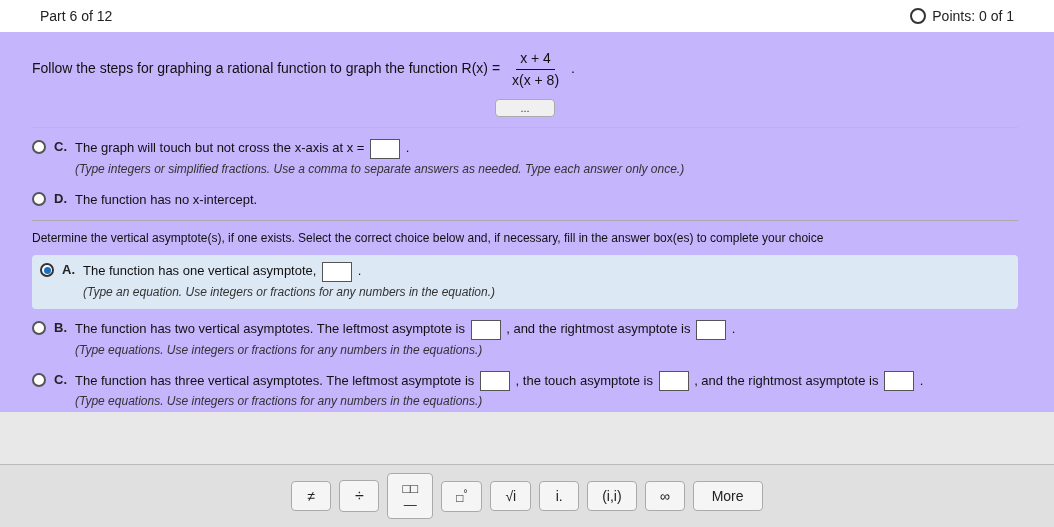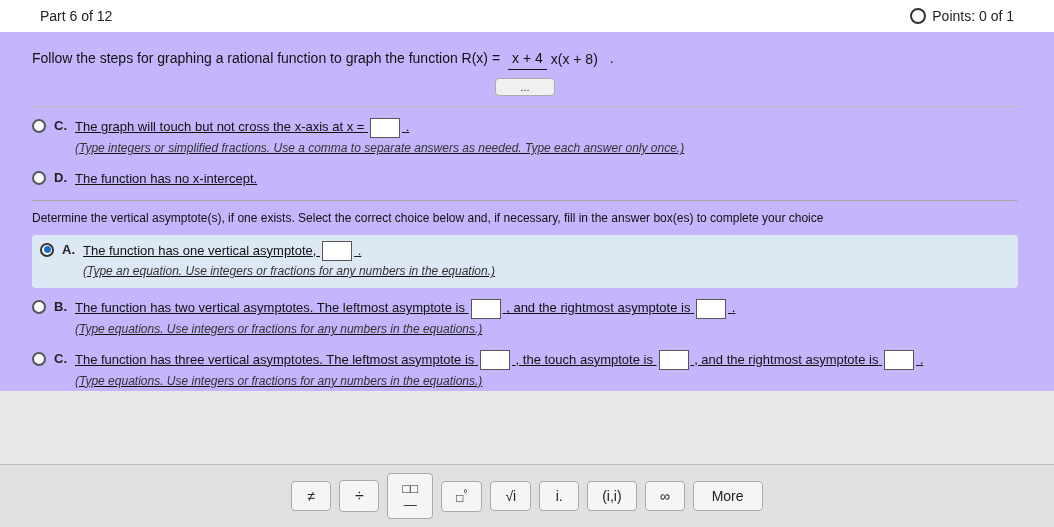--- a/index.html
+++ b/index.html
@@ -49,21 +49,21 @@
       padding: 16px 36px 0 32px;
     }
     .question-text {
       font-size: 14px;
       color: #111;
       line-height: 1.5;
       margin-bottom: 8px;
     }
     .fraction-container {
       display: inline-flex;
-      flex-direction: row;
+      flex-direction: column;
       align-items: center;
       vertical-align: middle;
       margin: 0 4px;
     }
     .fraction-numerator {
       font-size: 14px;
       border-bottom: 1px solid #111;
       padding: 0 4px;
       text-align: center;
     }
@@ -127,21 +127,20 @@
       font-size: 13px;
       color: #222;
       font-weight: bold;
       flex-shrink: 0;
       margin-top: 1px;
     }
     .option-content {
       font-size: 13px;
       color: #111;
       line-height: 1.6;
-      text-decoration: underline;
     }
     .option-sub {
       font-size: 12px;
       color: #333;
       font-style: italic;
       margin-top: 19px;
     }
     .answer-box {
       display: inline-block;
       width: 30px;

